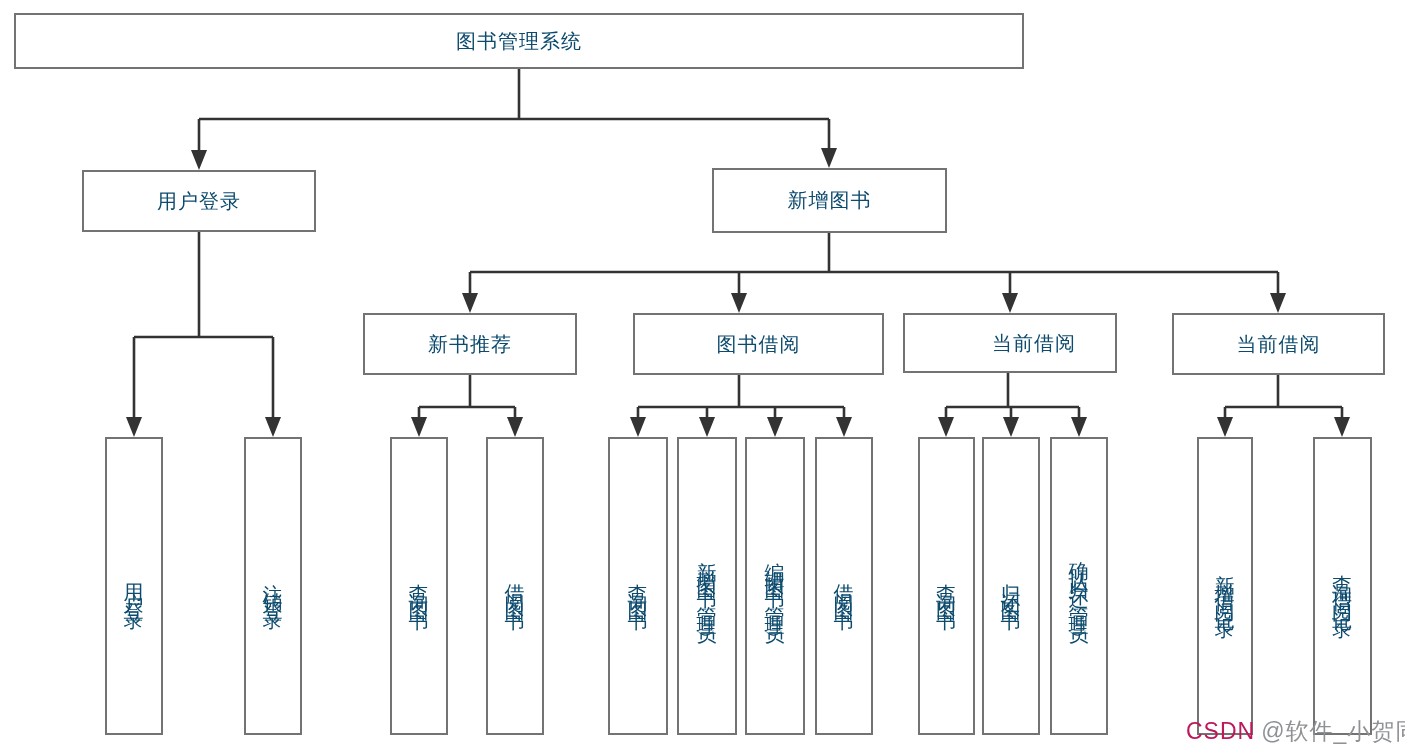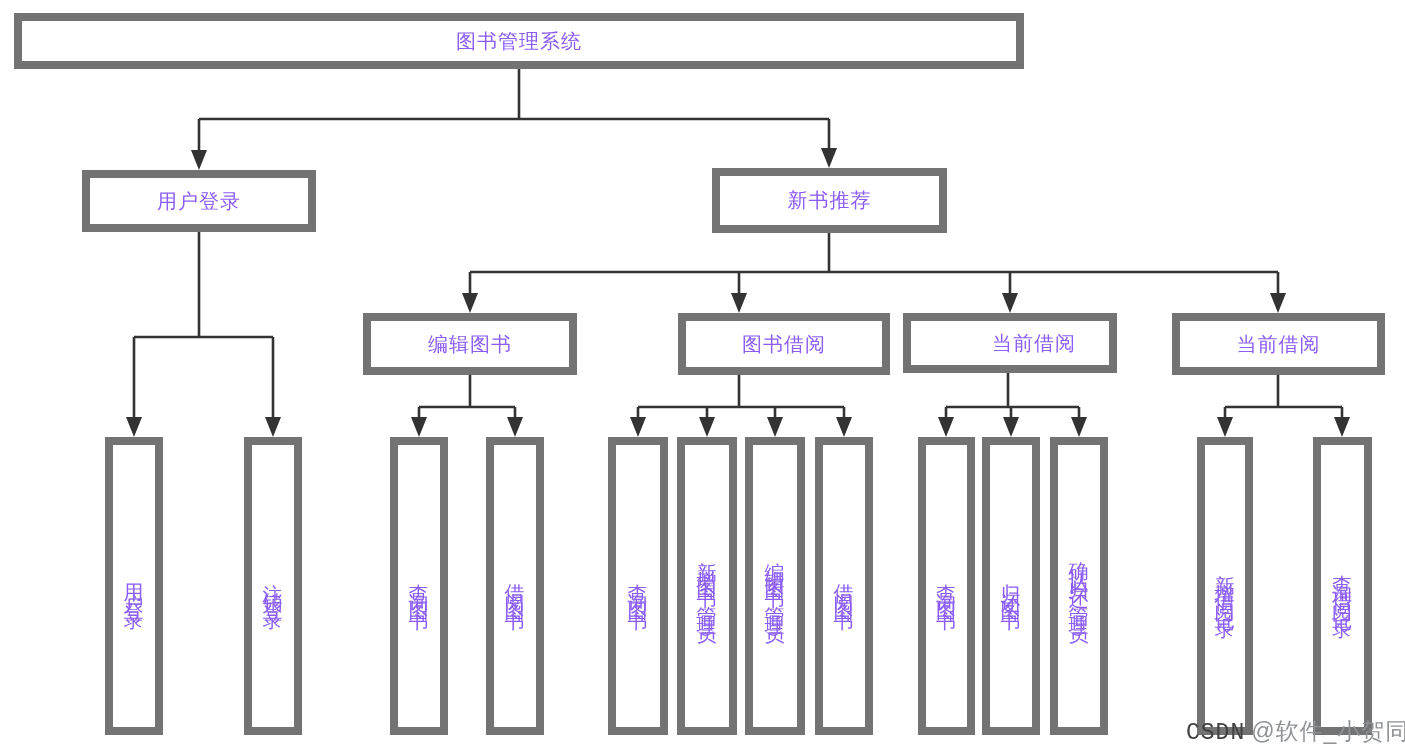--- a/index.html
+++ b/index.html
@@ -28,47 +28,47 @@
     stroke-width: 2.6;
     fill: none;
   }
   .connectors polygon {
     fill: #333333;
     stroke: none;
   }
   .node {
     position: absolute;
     box-sizing: border-box;
-    border: 8px solid #737373;
+    border: 2px solid #737373;
     background: #ffffff;
     display: flex;
     align-items: center;
     justify-content: center;
     font-size: 20px;
     letter-spacing: 1px;
-    color: #8b5cf6;
+    color: #0c4a6e;
   }
   .node.vbox .vtext {
     writing-mode: vertical-rl;
     text-orientation: mixed;
     line-height: 1;
     letter-spacing: 9px;
     font-size: 20px;
     white-space: nowrap;
   }
   .watermark {
     position: absolute;
     left: 1186px;
     top: 716px;
     font-size: 23px;
     letter-spacing: 1px;
     white-space: nowrap;
     pointer-events: none;
   }
-  .watermark .wm-prefix { color: #404040; font-family: Liberation Mono, monospace; }
+  .watermark .wm-prefix { color: #be185d; }
   .watermark .wm-handle { color: #8f9295; margin-left: 6px; }
 </style>
 </head>
 <body>
 
 <div class="stage">
 
   <svg class="connectors" viewBox="0 0 1405 747" xmlns="http://www.w3.org/2000/svg">
 
     <path d="M519,69 L519,119 M199,119 L829,119 M199,119 L199,152 M829,119 L829,150"></path>
@@ -101,24 +101,24 @@
     <polygon points="1071,417 1087,417 1079,437"></polygon>
 
     <path d="M1278,375 L1278,407 M1225,407 L1342,407 M1225,407 L1225,419 M1342,407 L1342,419"></path>
     <polygon points="1217,417 1233,417 1225,437"></polygon>
     <polygon points="1334,417 1350,417 1342,437"></polygon>
   </svg>
 
   <div class="node" style="left:14px; top:13px; width:1010px; height:56px;">图书管理系统</div>
 
   <div class="node" style="left:82px; top:170px; width:234px; height:62px;">用户登录</div>
-  <div class="node" style="left:712px; top:168px; width:235px; height:65px;">新书推荐</div>
+  <div class="node" style="left:712px; top:168px; width:235px; height:65px;">新增图书</div>
 
-  <div class="node" style="left:363px; top:313px; width:214px; height:62px;">编辑图书</div>
-  <div class="node" style="left:633px; top:313px; width:212px; height:62px;margin-left:45px;">图书借阅</div>
+  <div class="node" style="left:363px; top:313px; width:214px; height:62px;">新书推荐</div>
+  <div class="node" style="left:633px; top:313px; width:251px; height:62px;">图书借阅</div>
   <div class="node" style="left:903px; top:313px; width:214px; height:60px;padding-left:48px;">当前借阅</div>
   <div class="node" style="left:1172px; top:313px; width:213px; height:62px;">当前借阅</div>
 
   <div class="node vbox" style="left:105px; top:437px; width:58px; height:298px;">
     <span class="vtext">用户登录</span>
   </div>
   <div class="node vbox" style="left:244px; top:437px; width:58px; height:298px;">
     <span class="vtext">注销登录</span>
   </div>
 

